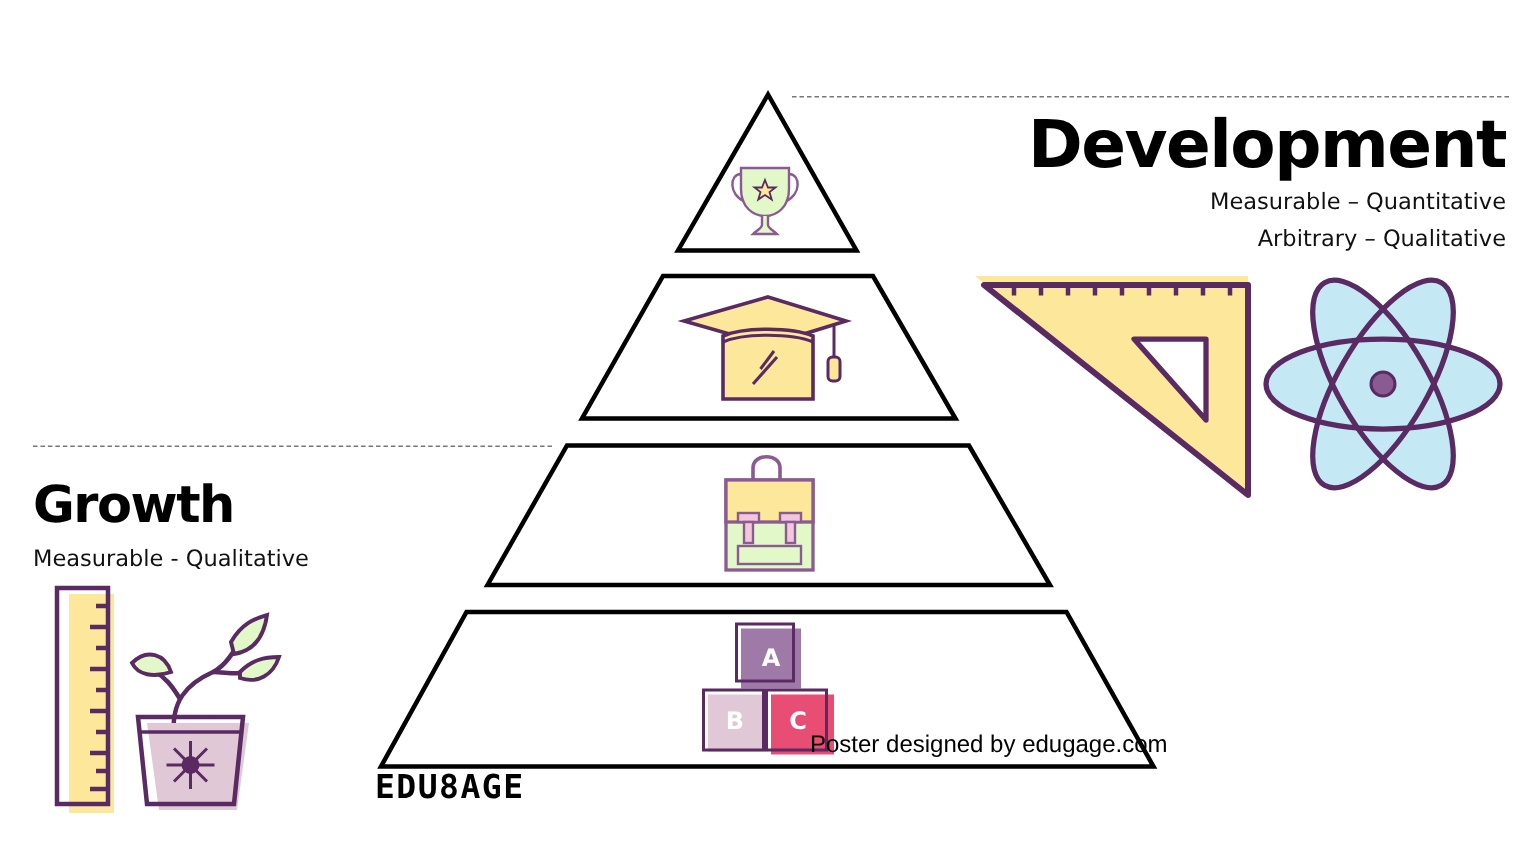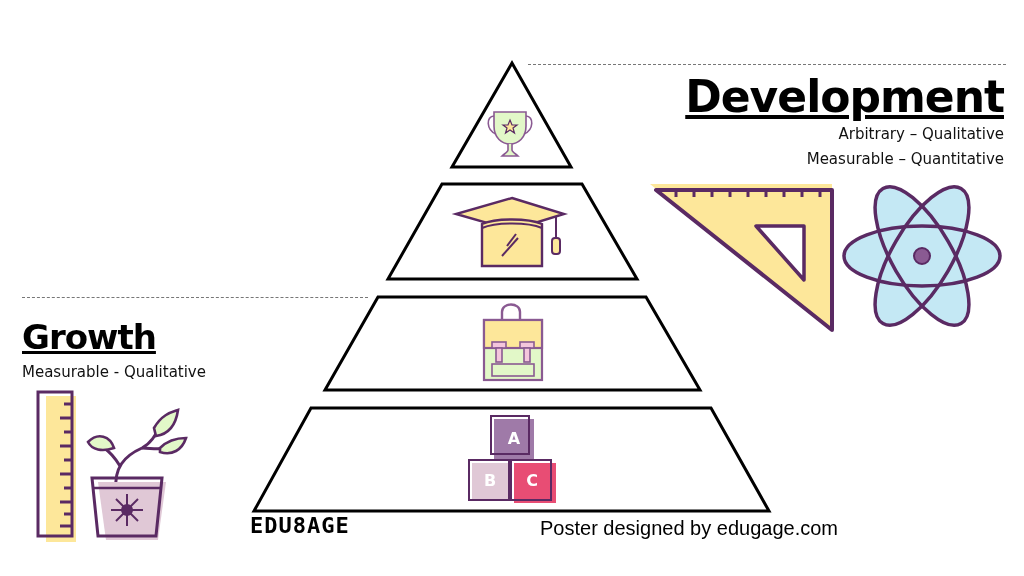--- a/index.html
+++ b/index.html
@@ -1,32 +1,32 @@
 <!DOCTYPE html>
 <html><head>
   <meta charset="utf-8">
   <style>
     html, body { margin:0; padding:0; background:#ffffff; }
     body { width:1024px; height:576px; position:relative; overflow:hidden; font-family:"Liberation Sans", sans-serif; }
     .abs { position:absolute; }
-    .title-big { font-family:"DejaVu Sans", sans-serif; font-weight:bold; color:#000; letter-spacing:-1px;text-decoration:underline; }
+    .title-big { font-family:"DejaVu Sans", sans-serif; font-weight:bold; color:#000; letter-spacing:-1px; }
     .sub { font-family:"DejaVu Sans", sans-serif; color:#111; font-size:15px; }
     .dash { border-top:1px dashed #777; height:0; }
     svg { position:absolute; overflow:visible; }
   </style>
 </head>
 <body>
 
 <div class="abs dash" style="left:528px; top:64px; width:478px;"></div>
 <div class="abs dash" style="left:22px; top:297px; width:346px;"></div>
 
 <div class="abs" style="right:20px; top:72px; text-align:right;">
   <div class="title-big" style="font-size:44px; line-height:50px;">Development</div>
+  <div class="sub" style="line-height:25px;">Measurable – Quantitative</div>
   <div class="sub" style="line-height:25px;">Arbitrary – Qualitative</div>
-  <div class="sub" style="line-height:25px;">Measurable – Quantitative</div>
 </div>
 
 <div class="abs" style="left:22px; top:312px;">
   <div class="title-big" style="font-size:34px; line-height:50px;">Growth</div>
   <div class="sub" style="line-height:20px;">Measurable - Qualitative</div>
 </div>
 
 <svg width="1024" height="576" style="left:0; top:0;">
   <polygon points="512,63 452,167 571,167" fill="#fff" stroke="#000" stroke-width="3"></polygon>
   <polygon points="442,184 582,184 637,279 388,279" fill="#fff" stroke="#000" stroke-width="3"></polygon>
@@ -138,13 +138,13 @@
       <line x1="0" y1="-16" x2="0" y2="16"></line>
     <line x1="-11" y1="-11" x2="11" y2="11"></line>
       <line x1="-11" y1="11" x2="11" y2="-11"></line>
   </g>
   <circle cx="43" cy="102" r="6" fill="#5a2a63"></circle>
 </svg>
 
 <div class="abs" style="left:250px; top:513px; font-family:'DejaVu Sans Mono', monospace; font-weight:bold; font-size:22px; letter-spacing:1px; color:#000000;">
   <span>EDU8AGE</span>
 </div>
-<div class="abs" style="left:540px; top:517px; font-size:20px; color:#000; font-family:'Liberation Sans', sans-serif;">Poster designed by edugage.com</div>
+<div class="abs" style="left:540px; top:488px; font-size:16px; color:#000; font-family:'Liberation Sans', sans-serif;">Poster designed by edugage.com</div>
 
 </body></html>

